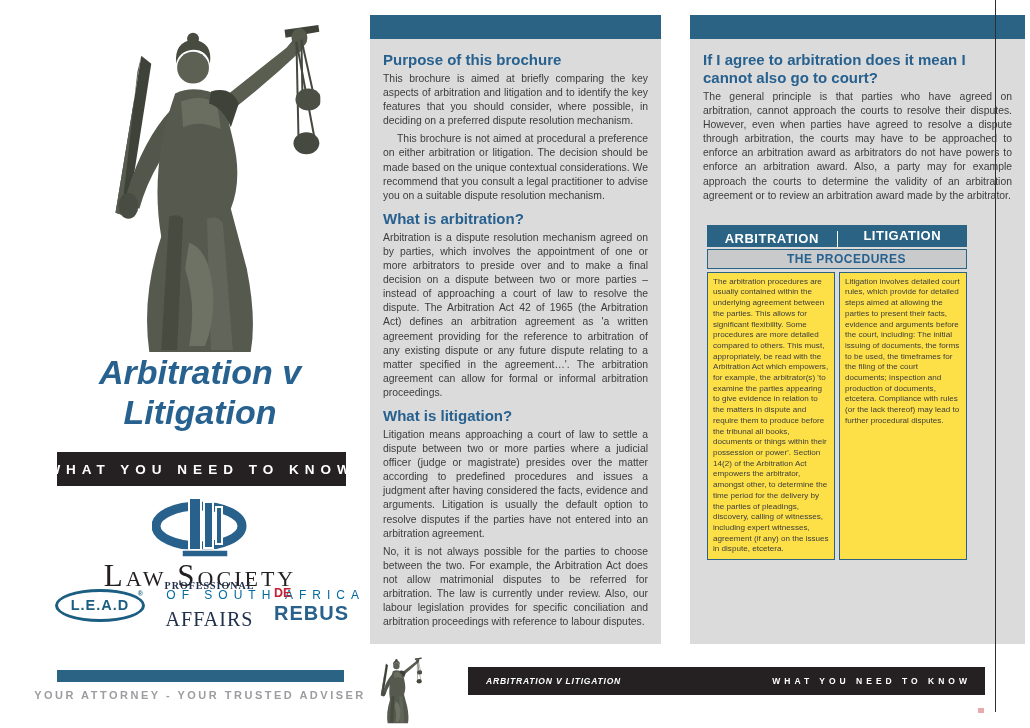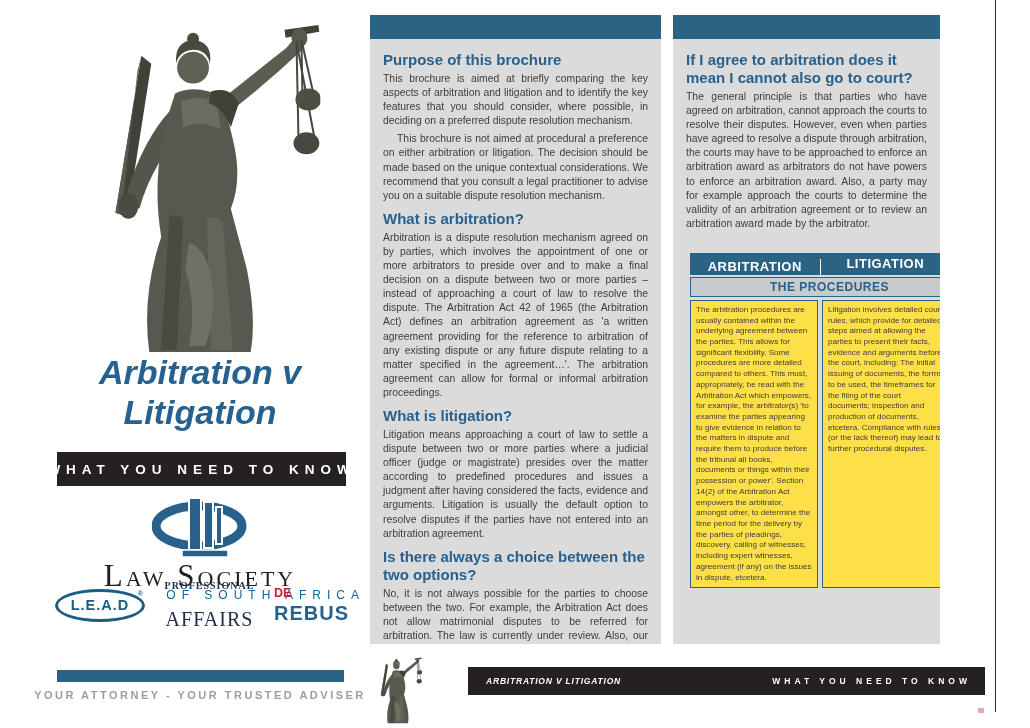--- a/index.html
+++ b/index.html
@@ -32,21 +32,21 @@
   .derebus { display:flex; align-items:baseline; gap:2px;flex-direction:column; }
   .derebus-de { color:#C22133; font-size:12.5px; font-weight:bold; }
   .derebus-rebus { color:#27618C; font-size:20px; font-weight:bold; letter-spacing:1px; }
   .blue-rule { position:absolute; left:57px; top:670px; width:287px; height:12px; background:#2A6384; }
   .tagline { position:absolute; left:30px; top:689px; width:340px; text-align:center;
     font-size:11px; font-weight:bold; letter-spacing:2.5px; color:#9B9DA0; white-space:nowrap; }
 
   
   .col { position:absolute; top:15px; }
   .col-mid { left:370px; width:291px; }
-  .col-right { left:673px; width:267px; }
+  .col-right { left:690px; width:335px; }
   .col-bar { height:24px; background:#2A6384; }
   .col-body { background:#DBDBDB; height:605px; padding:5px 13px 0; overflow:hidden; }
   .sec-h { color:#27618F; font-size:15px; line-height:18px; font-weight:bold; margin:7px 0 3px; }
   .para { color:#3C3C3C; font-size:10.4px; line-height:14.1px; text-align:justify; margin:0 0 4px; }
   .para.indent { text-indent:14px; }
 
   
   .tbl { margin:22px 0 0 4px; width:260px; }
   .tbl-head { display:flex; background:#2A6384; height:22px; }
   .tbl-head-cell { flex:1; color:#fff; font-weight:bold; font-size:13px; letter-spacing:0.5px;
@@ -170,21 +170,20 @@
       <div class="sec-h">Purpose of this brochure</div>
       <p class="para">This brochure is aimed at briefly comparing the key aspects of arbitration and litigation and to identify the key features that you should consider, where possible, in deciding on a preferred dispute resolution mechanism.</p>
       <p class="para indent">This brochure is not aimed at procedural a preference on either arbitration or litigation. The decision should be made based on the unique contextual considerations. We recommend that you consult a legal practitioner to advise you on a suitable dispute resolution mechanism.</p>
 
       <div class="sec-h">What is arbitration?</div>
       <p class="para">Arbitration is a dispute resolution mechanism agreed on by parties, which involves the appointment of one or more arbitrators to preside over and to make a final decision on a dispute between two or more parties – instead of approaching a court of law to resolve the dispute. The Arbitration Act 42 of 1965 (the Arbitration Act) defines an arbitration agreement as 'a written agreement providing for the reference to arbitration of any existing dispute or any future dispute relating to a matter specified in the agreement…'.  The arbitration agreement can allow for formal or informal arbitration proceedings.</p>
 
       <div class="sec-h">What is litigation?</div>
       <p class="para">Litigation means approaching a court of law to settle a dispute between two or more parties where a judicial officer (judge or magistrate) presides over the matter according to predefined procedures and issues a judgment after having considered the facts, evidence and arguments. Litigation is usually the default option to resolve disputes if the parties have not entered into an arbitration agreement.</p>
 
-      <div class="sec-h">Is there always a choice between the two options?</div>
       <p class="para">No, it is not always possible for the parties to choose between the two. For example, the Arbitration Act does not allow matrimonial disputes to be referred for arbitration. The law is currently under review. Also, our labour legislation provides for specific conciliation and arbitration proceedings with reference to labour disputes.</p>
     </div>
   </div>
 
   <div class="col col-right">
     <div class="col-bar"></div>
     <div class="col-body">
       <div class="sec-h">If I agree to arbitration does it mean I cannot also go to court?</div>
       <p class="para">The general principle is that parties who have agreed on arbitration, cannot approach the courts to resolve their disputes. However, even when parties have agreed to resolve a dispute through arbitration, the courts may have to be approached to enforce an arbitration award as arbitrators do not have powers to enforce an arbitration award. Also, a party may for example approach the courts to determine the validity of an arbitration agreement or to review an arbitration award made by the arbitrator.</p>
 

